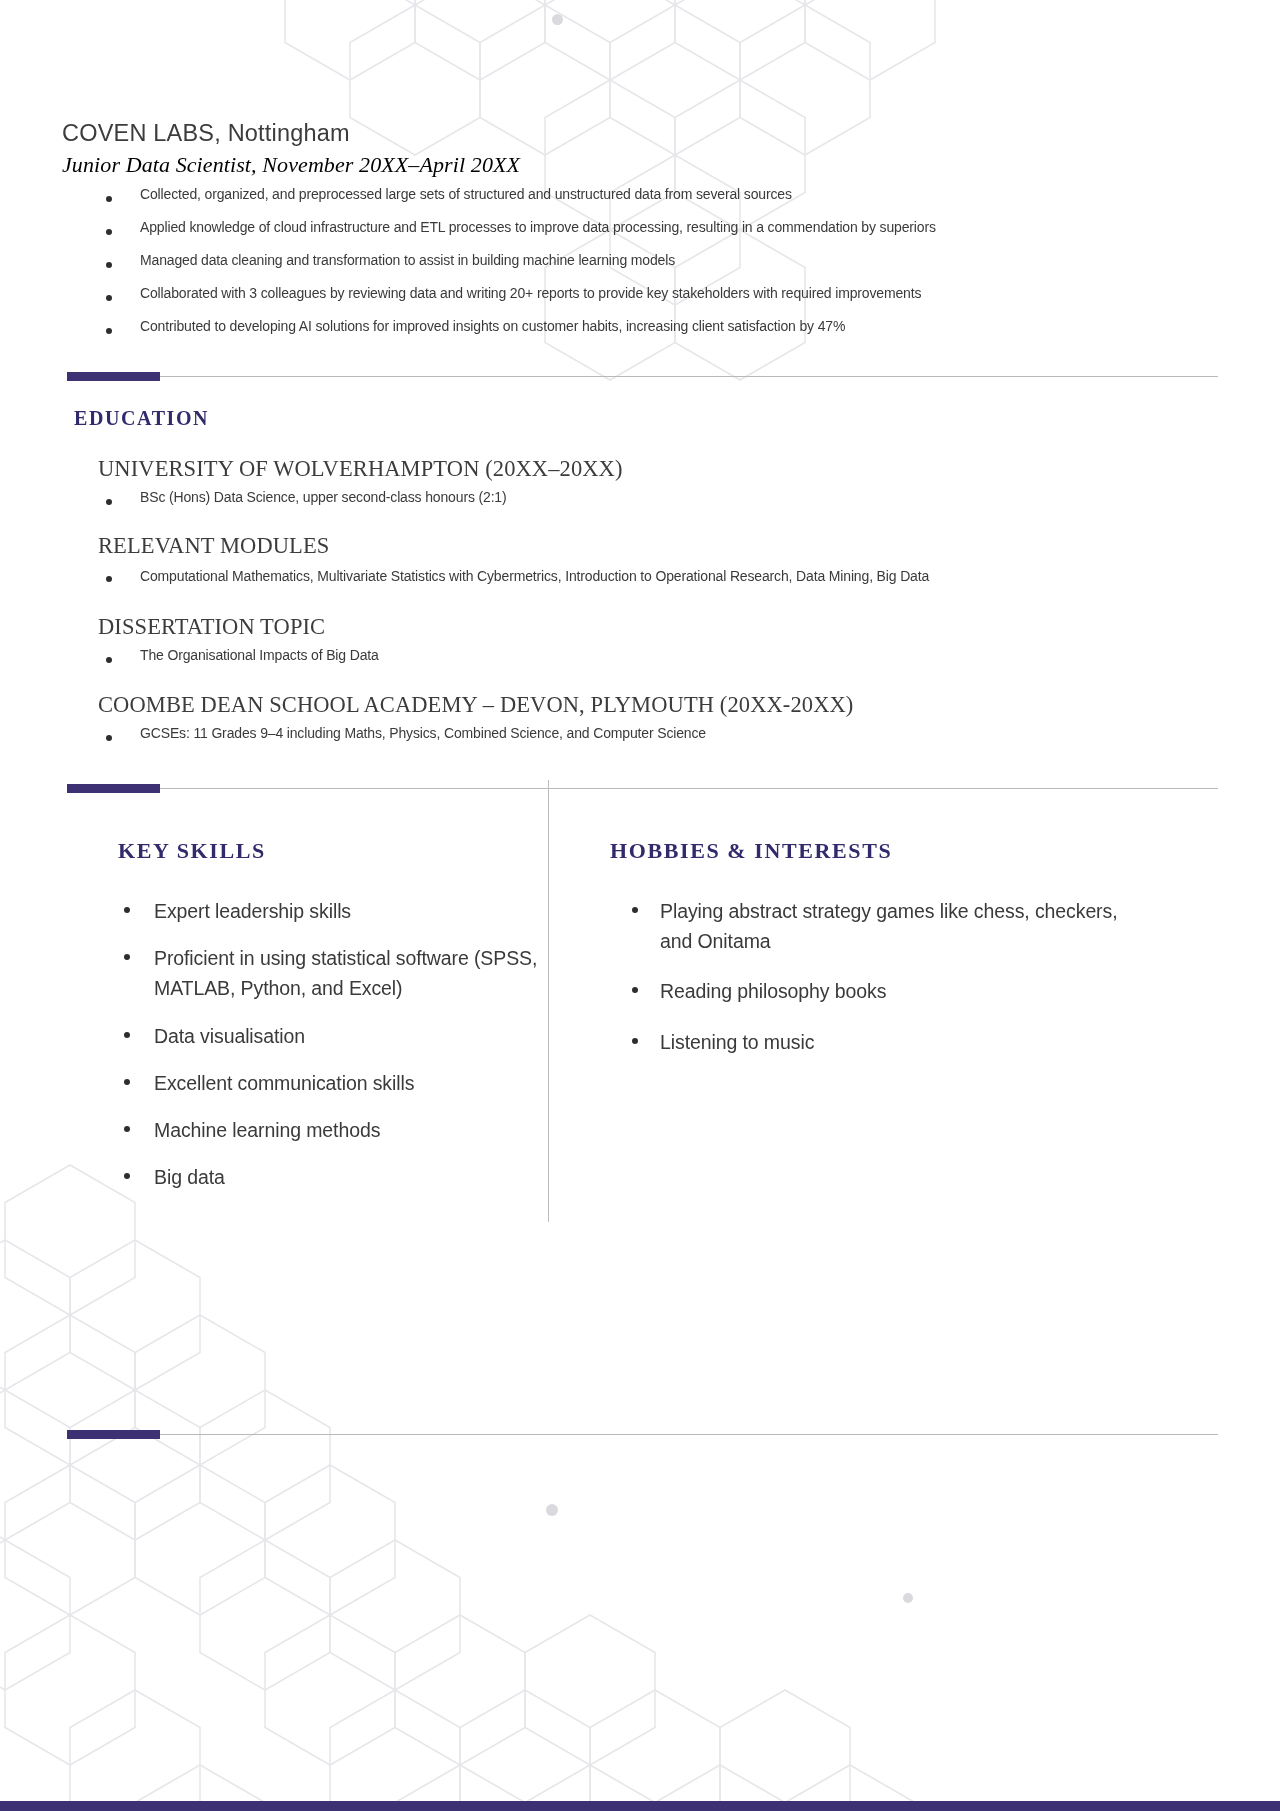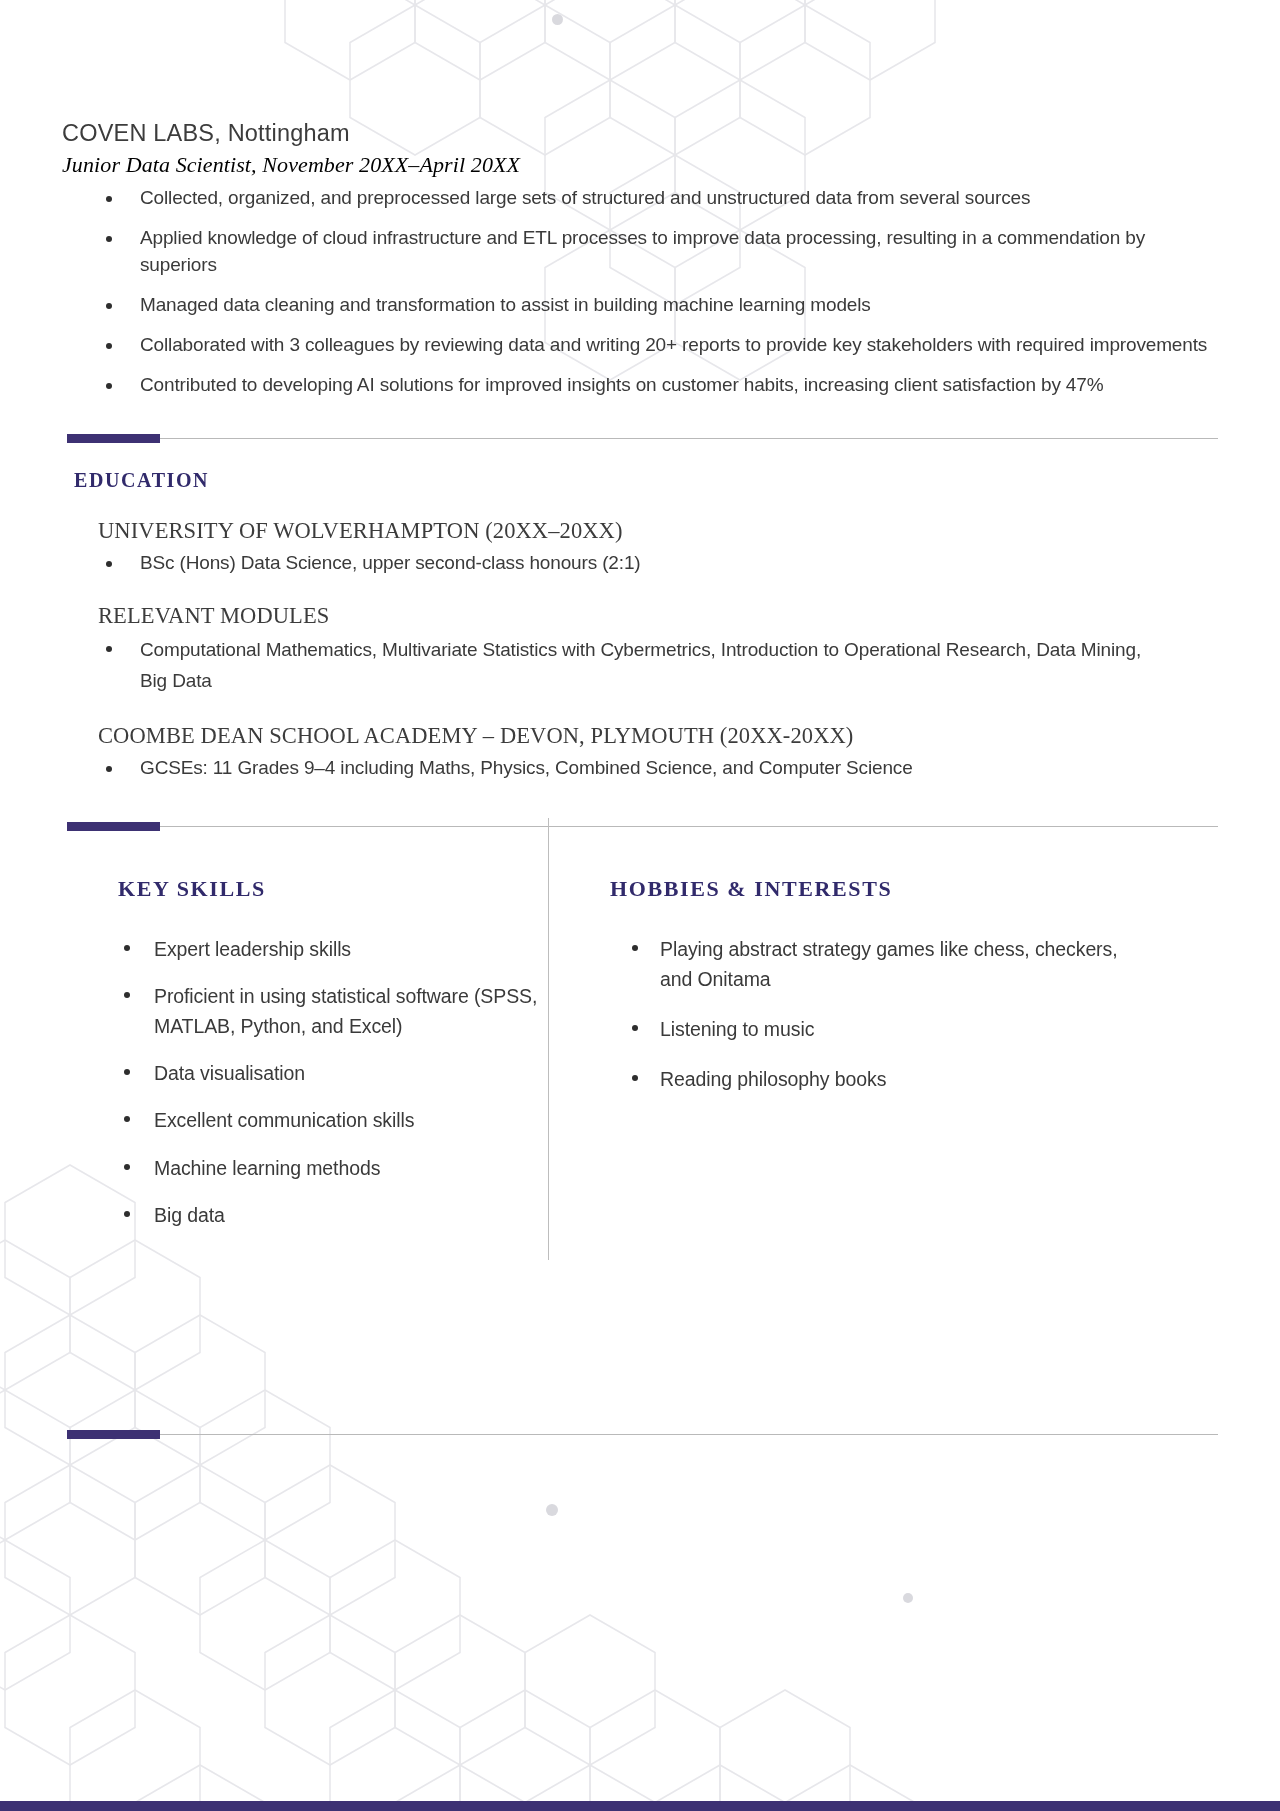--- a/index.html
+++ b/index.html
@@ -55,21 +55,21 @@
 
   ul.bullets {
     list-style: none;
     margin: 6px 0 0 0;
     padding: 0;
   }
   ul.bullets li {
     position: relative;
     padding-left: 78px;
     color: #3a3a3a;
-    font-size: 19px;
+    font-size: 14px;
     line-height: 1.42;
     margin-bottom: 13px;
     font-family: "Liberation Sans", sans-serif;
     letter-spacing: -0.15px;
   }
   ul.bullets li::before {
     content: "";
     position: absolute;
     left: 44px;
     top: 11px;
@@ -305,20 +305,26 @@
       </ul>
     </div>
 
     <div style="margin-left:36px;">
       <div class="sub-heading">RELEVANT MODULES</div>
       <ul class="bullets" style="margin-left:-36px;">
         <li style="line-height:1.62; padding-right:60px;">Computational Mathematics, Multivariate Statistics with Cybermetrics, Introduction to Operational Research, Data Mining, Big Data</li>
       </ul>
     </div>
 
+    <div style="margin-left:36px;">
+      <div class="sub-heading">DISSERTATION TOPIC</div>
+      <ul class="bullets" style="margin-left:-36px;">
+        <li>The Organisational Impacts of Big Data</li>
+      </ul>
+    </div>
 
     <div style="margin-left:36px;">
       <div class="sub-heading">COOMBE DEAN SCHOOL ACADEMY – DEVON, PLYMOUTH (20XX-20XX)</div>
       <ul class="bullets" style="margin-left:-36px;">
         <li>GCSEs: 11 Grades 9–4 including Maths, Physics, Combined Science, and Computer Science</li>
       </ul>
     </div>
   </div>
 
   <div style="margin-top:40px;">
@@ -339,22 +345,22 @@
           <li>Excellent communication skills</li>
           <li>Machine learning methods</li>
           <li>Big data</li>
         </ul>
       </div>
 
       <div class="col-right">
         <div class="col-heading">HOBBIES &amp; INTERESTS</div>
         <ul class="col-bullets">
           <li style="padding-right:30px;">Playing abstract strategy games like chess, checkers, and Onitama</li>
+          <li>Reading philosophy books</li>
           <li>Listening to music</li>
-          <li>Reading philosophy books</li>
         </ul>
       </div>
     </div>
   </div>
 
   <div class="footer-divider">
     <div class="stub"></div>
     <div class="rule"></div>
   </div>
 </div>

